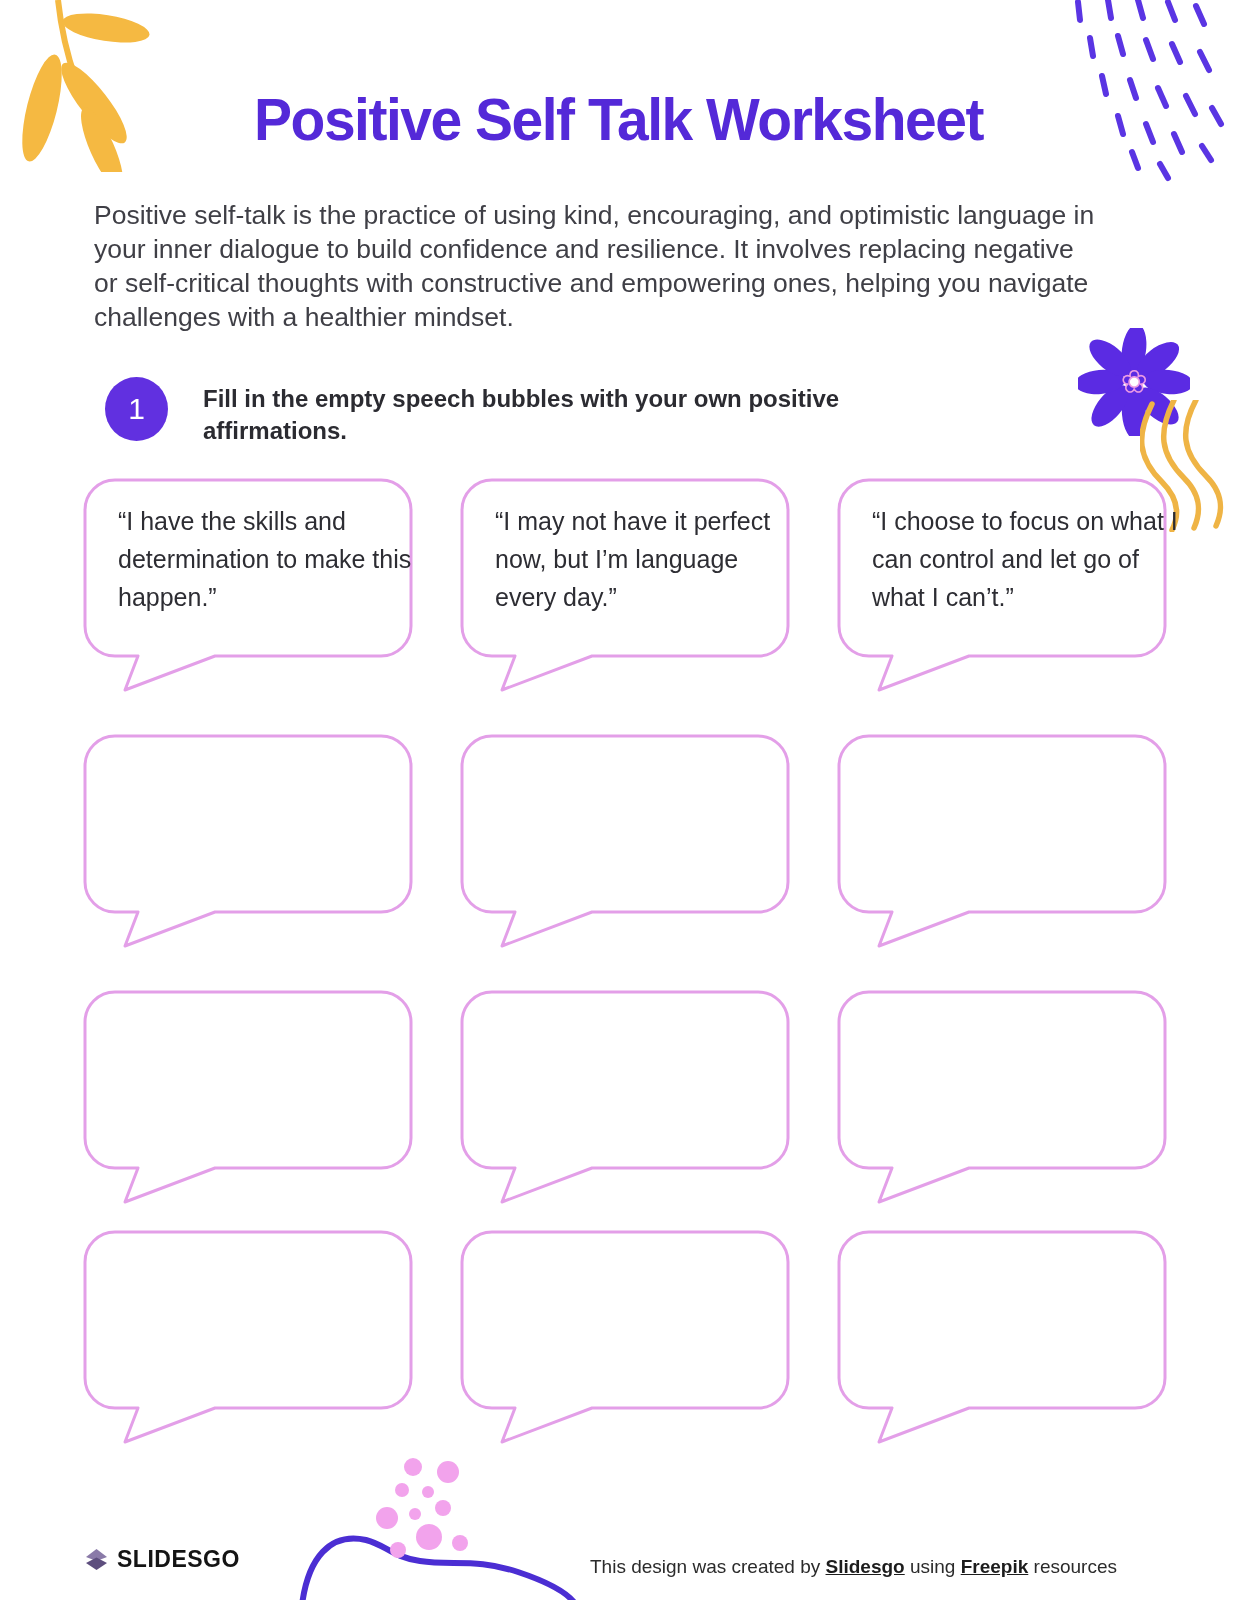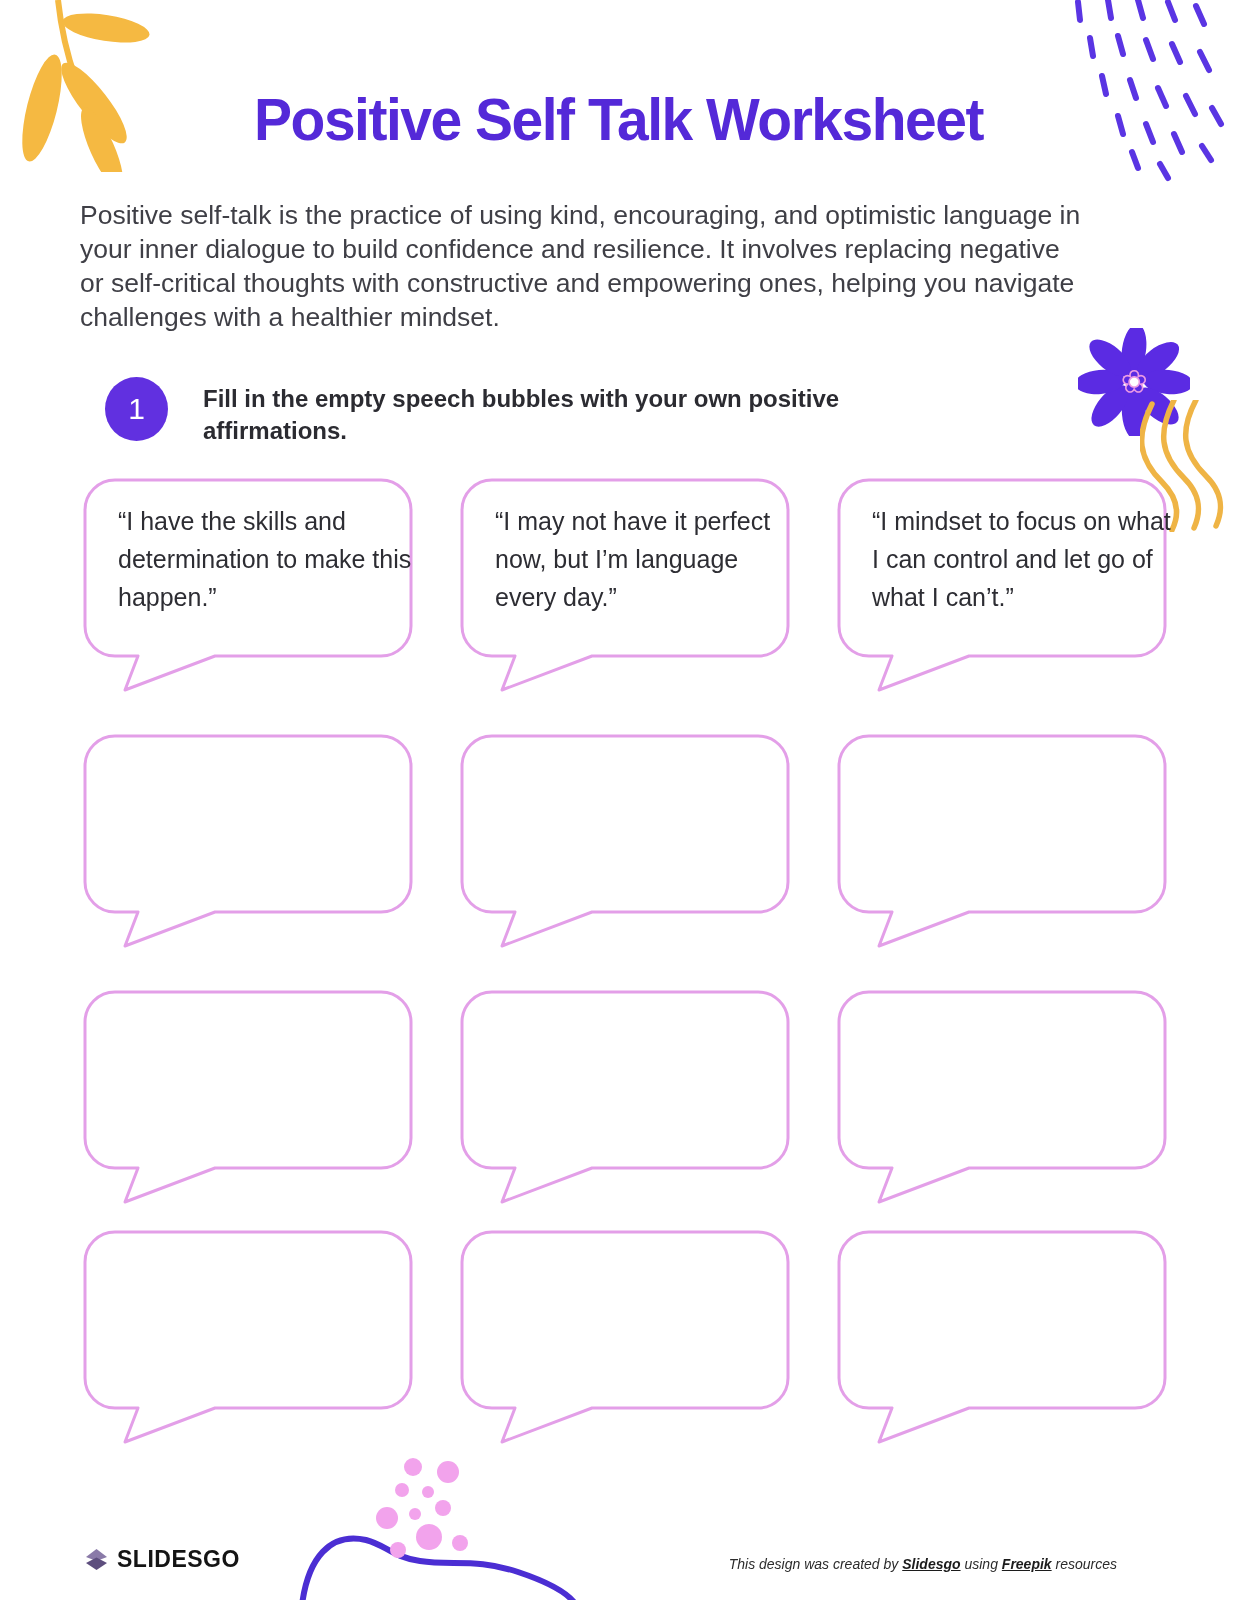--- a/index.html
+++ b/index.html
@@ -7,21 +7,21 @@
     position:relative;width:1237px;height:1600px;background:#ffffff;
     overflow:hidden;font-family:"Liberation Sans",sans-serif;
   }
   .deco{position:absolute;pointer-events:none;}
   .page-title{
     position:absolute;left:0;top:86px;width:1237px;margin:0;
     text-align:center;color:#5429d8;font-size:57px;font-weight:800;
     letter-spacing:-1.5px;transform:scaleY(1.05);
   }
   .intro{
-    position:absolute;left:80px;top:198px;width:1008px;margin:0;
+    position:absolute;left:94px;top:198px;width:1008px;margin:0;
     color:#3f3f46;font-size:26.5px;line-height:34px;
   }
   .exercise-badge{
     position:absolute;left:105px;top:377px;width:63px;height:64px;
     background:#6130e0;border-radius:50%;display:flex;
     align-items:center;justify-content:center;color:#ffffff;
     font-size:30px;font-weight:400;
   }
   .exercise-instruction{
     position:absolute;left:193px;top:373px;width:780px;margin:10px;
@@ -33,21 +33,21 @@
     position:absolute;left:35px;top:24px;right:26px;
     color:#2d2d33;font-size:25px;line-height:38px;
   }
   .footer-logo{
     position:absolute;left:83px;top:1546px;display:flex;align-items:center;gap:7px;
   }
   .footer-logo-text{
     color:#141414;font-size:23px;font-weight:800;letter-spacing:0.5px;
   }
   .footer-credit{
-    position:absolute;right:120px;top:1556px;color:#2b2b2b;font-size:14px;font-style:italic;
+    position:absolute;right:120px;top:1556px;color:#2b2b2b;font-size:19px;
   }
   .footer-credit b{text-decoration:underline;font-weight:700;color:#1c1c1c;}
   .hidden-defs{position:absolute;width:0;height:0;overflow:hidden;}
 </style>
 </head>
 <body>
 
 <div class="page">
 
   <svg class="hidden-defs" aria-hidden="true">
@@ -151,21 +151,21 @@
   <div class="bubble-cell" style="left:460px;top:478px;">
     <svg viewBox="0 0 330 216">
         <use href="#bubble-shape"></use>
       </svg>
     <div class="bubble-text">“I may not have it perfect now, but I’m language every day.”</div>
   </div>
   <div class="bubble-cell" style="left:837px;top:478px;">
     <svg viewBox="0 0 330 216">
         <use href="#bubble-shape"></use>
       </svg>
-    <div class="bubble-text">“I mindset to focus on what I can control and let go of what I can’t.”</div>
+    <div class="bubble-text">“I choose to focus on what I can control and let go of what I can’t.”</div>
   </div>
 
   <div class="bubble-cell" style="left:83px;top:734px;">
     <svg viewBox="0 0 330 216">
         <use href="#bubble-shape"></use>
       </svg>
   </div>
   <div class="bubble-cell" style="left:460px;top:734px;">
     <svg viewBox="0 0 330 216">
         <use href="#bubble-shape"></use>

